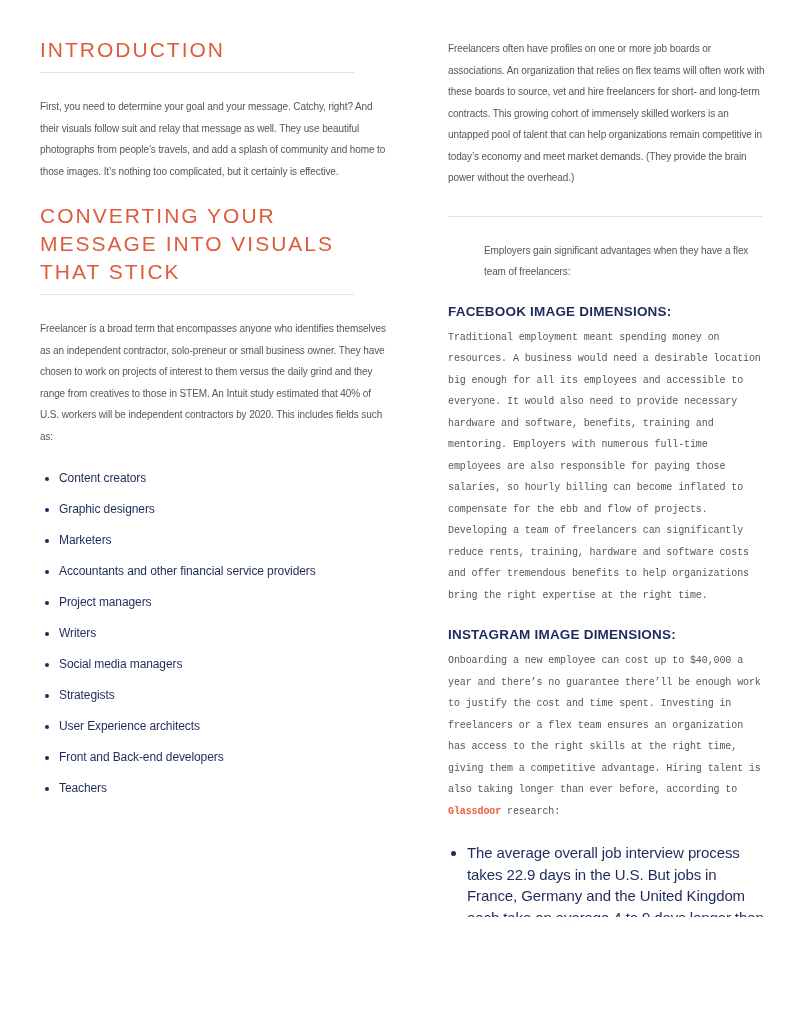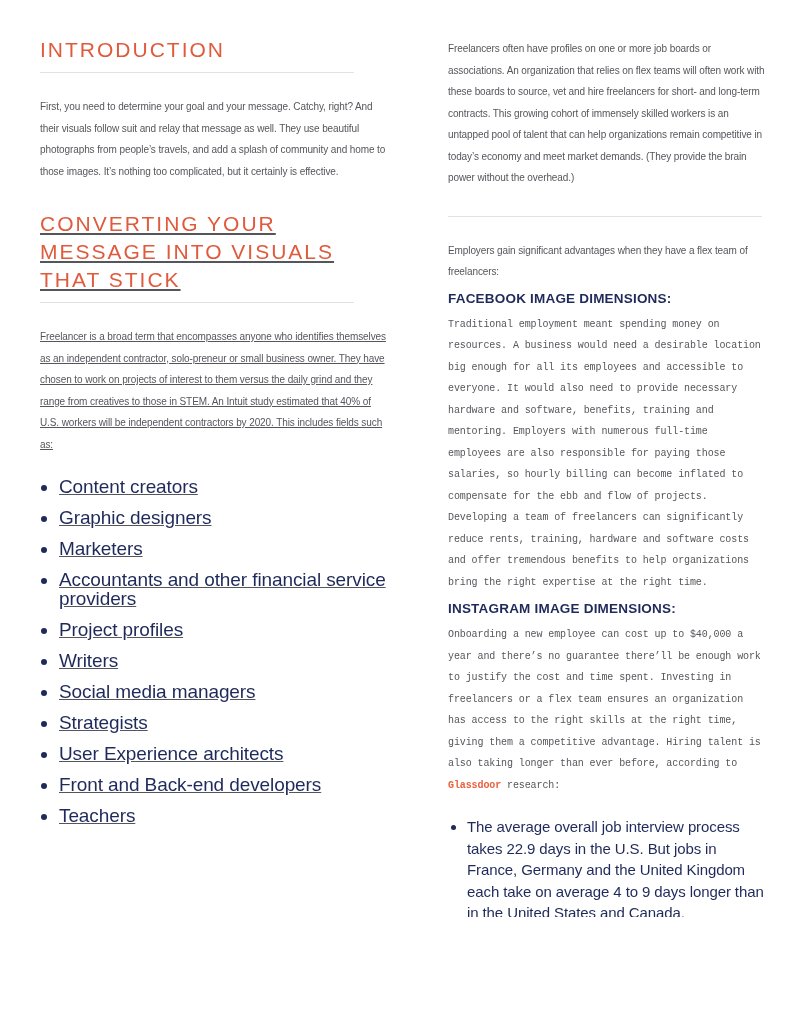--- a/index.html
+++ b/index.html
@@ -45,43 +45,43 @@
     border-top:1px solid var(--divider);
     margin-top:8px;
   }
   p.body-text{
     font-size:10px;
     line-height:21.5px;
     letter-spacing:-0.1px;
     color:var(--body);
     margin-top:23px;
   }
-  .section-2{margin-top:28px;text-decoration:underline;}
+  .section-2{margin-top:20px;}
   .section-right{margin-top:27px;}
 
   ul.bullets{
     margin-top:22px;
     padding-left:19px;
     color:var(--navy);
   }
   ul.bullets li{
-    font-size:19px;
+    font-size:12px;
     line-height:19px;
     margin-bottom:12px;
     letter-spacing:-0.1px;
   }
   h3.sub-heading{
-    margin-top:8px;
+    margin-top:21px;
     font-size:13.5px;
     font-weight:700;
     letter-spacing:0.2px;
     color:var(--navy);
   }
   h3.sub-heading + p.body-text{margin-top:8px;font-family:Liberation Mono, monospace;}
-  .lead{margin-top:22px;}
+  .lead{margin-top:22px;margin-left:36px;}
 
   a.inline-link{
     color:var(--link);
     font-weight:700;
     text-decoration:none;
     cursor:pointer;
   }
   ul.stat-bullets{
     margin-top:20px;
     padding-left:19px;
@@ -139,21 +139,21 @@
 
       <section class="section-2">
         <h2 class="section-heading">CONVERTING YOUR MESSAGE INTO VISUALS THAT STICK</h2>
         <div class="rule"></div>
         <p class="body-text">Freelancer is a broad term that encompasses anyone who identifies themselves as an independent contractor, solo-preneur or small business owner. They have chosen to work on projects of interest to them versus the daily grind and they range from creatives to those in STEM. An Intuit study estimated that 40% of U.S. workers will be independent contractors by 2020. This includes fields such as:</p>
         <ul class="bullets">
             <li>Content creators</li>
             <li>Graphic designers</li>
             <li>Marketers</li>
             <li>Accountants and other financial service providers</li>
-            <li>Project profiles</li>
+            <li>Project managers</li>
             <li>Writers</li>
             <li>Social media managers</li>
             <li>Strategists</li>
             <li>User Experience architects</li>
             <li>Front and Back-end developers</li>
             <li>Teachers</li>
           </ul>
       </section>
 
     </div>

